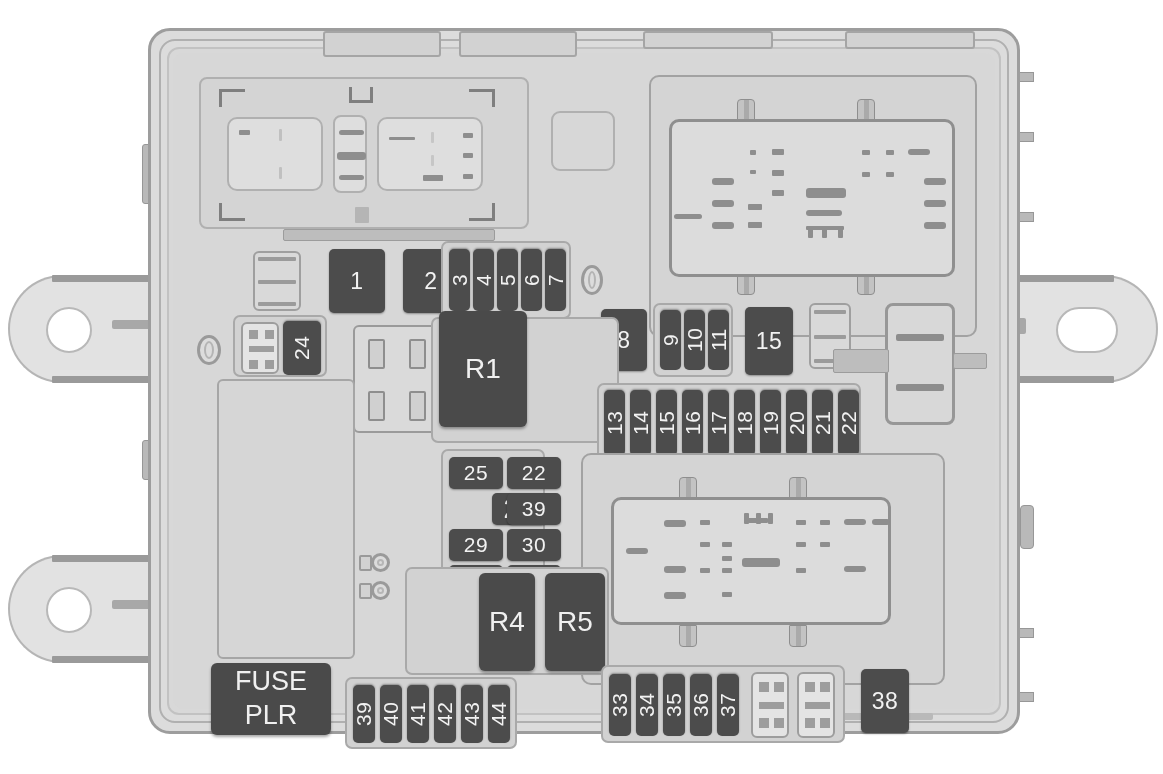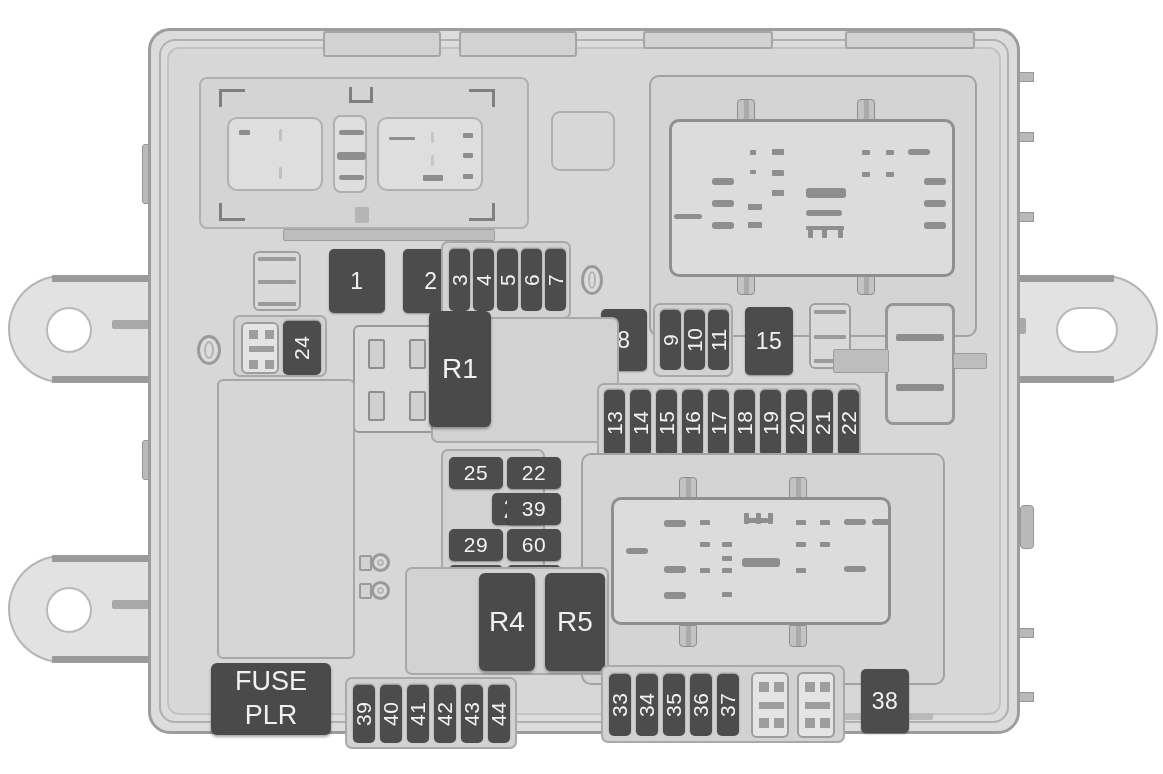--- a/index.html
+++ b/index.html
@@ -307,21 +307,21 @@
       <div class="ring" style="left:24px;top:282px;width:24px;height:30px;"></div>
 
       <div class="socket" style="left:180px;top:272px;width:88px;height:108px;">
         <div class="t" style="left:13px;top:12px;width:17px;height:30px;"></div>
         <div class="t" style="left:54px;top:12px;width:17px;height:30px;"></div>
         <div class="t" style="left:13px;top:64px;width:17px;height:30px;"></div>
         <div class="t" style="left:54px;top:64px;width:17px;height:30px;"></div>
       </div>
 
       <div class="tray" style="left:258px;top:264px;width:188px;height:126px;"></div>
-      <div class="relay" style="left:256px;top:258px;width:62px;height:116px;text-align:center;">R1</div>
+      <div class="relay" style="left:266px;top:258px;width:88px;height:116px;text-align:center;">R1</div>
 
       <div class="tray" style="left:424px;top:330px;width:264px;height:80px;">
         <div class="fuse vert small" style="left:5px;top:5px;width:21px;height:66px;">13</div>
         <div class="fuse vert small" style="left:31px;top:5px;width:21px;height:66px;">14</div>
         <div class="fuse vert small" style="left:57px;top:5px;width:21px;height:66px;">15</div>
         <div class="fuse vert small" style="left:83px;top:5px;width:21px;height:66px;">16</div>
         <div class="fuse vert small" style="left:109px;top:5px;width:21px;height:66px;">17</div>
         <div class="fuse vert small" style="left:135px;top:5px;width:21px;height:66px;">18</div>
         <div class="fuse vert small" style="left:161px;top:5px;width:21px;height:66px;">19</div>
         <div class="fuse vert small" style="left:187px;top:5px;width:21px;height:66px;">20</div>
@@ -330,21 +330,21 @@
       </div>
 
       <div class="bigplate" style="left:44px;top:326px;width:138px;height:280px;border-radius:6px;"></div>
 
       <div class="tray" style="left:268px;top:396px;width:104px;height:150px;">
         <div class="fuse" style="left:6px;top:6px;width:54px;height:32px;font-size:21px;">25</div>
         <div class="fuse" style="left:64px;top:6px;width:54px;height:32px;font-size:21px;">22</div>
         <div class="fuse" style="left:6px;top:42px;width:54px;height:32px;font-size:27px;margin-left:43px;">27</div>
         <div class="fuse" style="left:64px;top:42px;width:54px;height:32px;font-size:21px;">39</div>
         <div class="fuse" style="left:6px;top:78px;width:54px;height:32px;font-size:21px;">29</div>
-        <div class="fuse" style="left:64px;top:78px;width:54px;height:32px;font-size:21px;">60</div>
+        <div class="fuse" style="left:64px;top:78px;width:54px;height:32px;font-size:21px;">30</div>
         <div class="fuse" style="left:6px;top:114px;width:54px;height:32px;font-size:21px;">31</div>
         <div class="fuse" style="left:64px;top:114px;width:54px;height:32px;font-size:21px;">32</div>
       </div>
 
       <div class="conn-outer" style="left:408px;top:400px;width:364px;height:232px;">
         <div class="peg" style="left:96px;top:22px;width:18px;height:22px;border-radius:4px 4px 1px 1px;"></div>
         <div class="peg" style="left:206px;top:22px;width:18px;height:22px;border-radius:4px 4px 1px 1px;"></div>
         <div class="peg" style="left:96px;top:170px;width:18px;height:22px;border-radius:1px 1px 4px 4px;"></div>
         <div class="peg" style="left:206px;top:170px;width:18px;height:22px;border-radius:1px 1px 4px 4px;"></div>
         <div class="conn-inner" style="left:28px;top:42px;width:280px;height:128px;">

